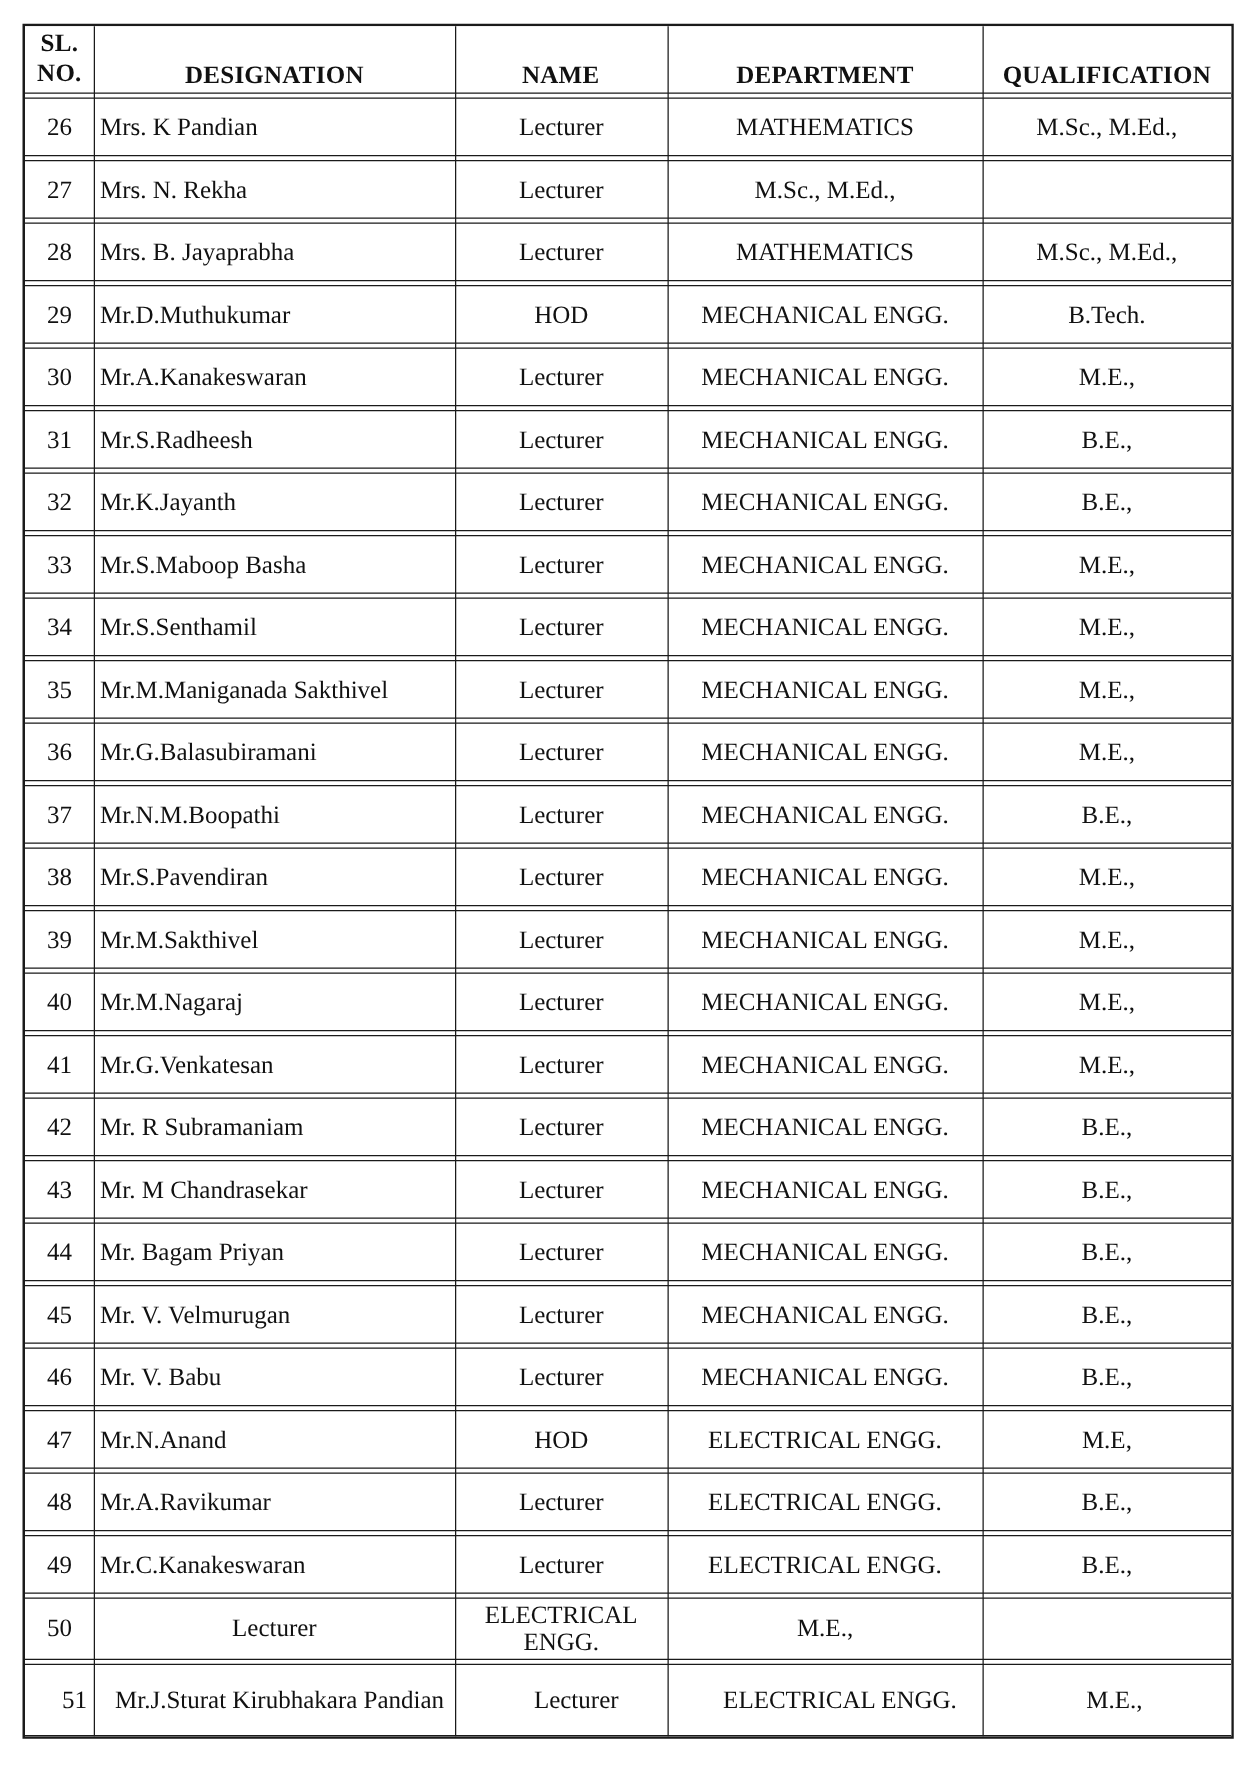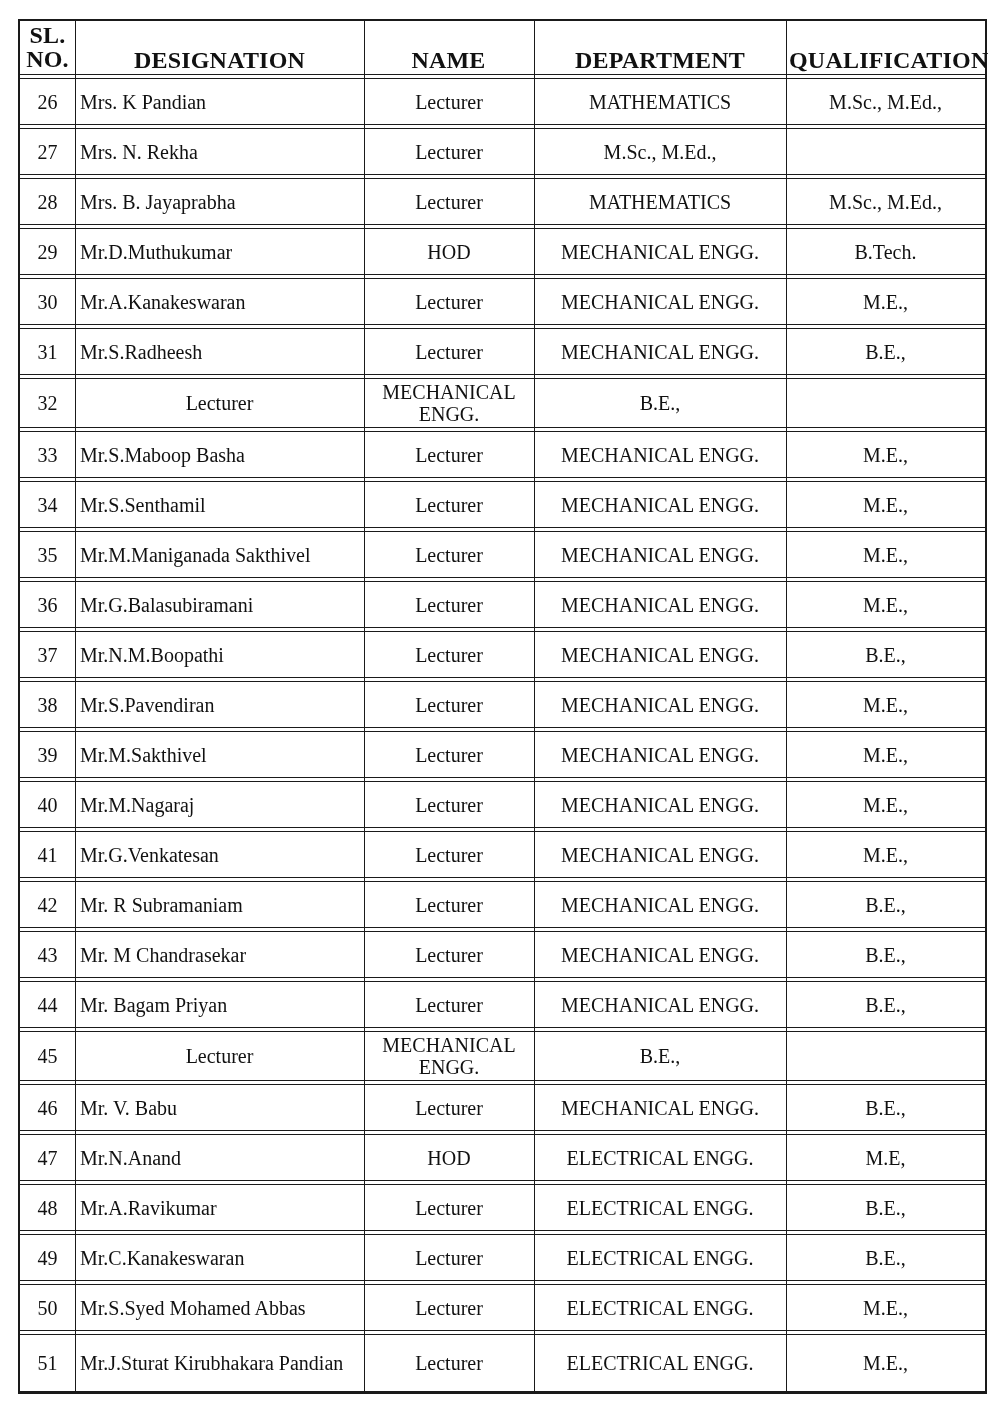--- a/index.html
+++ b/index.html
@@ -52,35 +52,36 @@
   }
   .row.header {
     min-height: 50px;
     border-top: none;
     font-weight: bold;
     font-size: 20px;
     letter-spacing: 0.2px;
   }
   div.row:last-of-type {
     min-height: 58px;
+    padding-left: 12px;
   }
   .cell {
     display: flex;
     align-items: center;
     justify-content: center;
     font-size: 20px;
     line-height: 22px;
     padding: 2px 3px;
     box-sizing: border-box;
     text-align: center;
   }
   .row.header .cell {
     align-items: flex-end;
     padding-bottom: 3px;
-    font-size: 24px;
+    font-size: 20px;
   }
   .row.header .c-sl {
     white-space: pre-line;
     line-height: 24px;
     align-items: center;
   }
   .c-name {
     justify-content: flex-start;
     text-align: left;
     padding-left: 5px;
@@ -140,20 +141,21 @@
   </div>
     <div class="row">
     <div class="cell c-sl">31</div>
     <div class="cell c-name">Mr.S.Radheesh</div>
     <div class="cell">Lecturer</div>
     <div class="cell">MECHANICAL ENGG.</div>
     <div class="cell">B.E.,</div>
   </div>
     <div class="row">
     <div class="cell c-sl">32</div>
+    <div class="cell c-name">Mr.K.Jayanth</div>
     <div class="cell">Lecturer</div>
     <div class="cell">MECHANICAL ENGG.</div>
     <div class="cell">B.E.,</div>
   </div>
     <div class="row">
     <div class="cell c-sl">33</div>
     <div class="cell c-name">Mr.S.Maboop Basha</div>
     <div class="cell">Lecturer</div>
     <div class="cell">MECHANICAL ENGG.</div>
     <div class="cell">M.E.,</div>
@@ -230,20 +232,21 @@
   </div>
     <div class="row">
     <div class="cell c-sl">44</div>
     <div class="cell c-name">Mr. Bagam Priyan</div>
     <div class="cell">Lecturer</div>
     <div class="cell">MECHANICAL ENGG.</div>
     <div class="cell">B.E.,</div>
   </div>
     <div class="row">
     <div class="cell c-sl">45</div>
+    <div class="cell c-name">Mr. V. Velmurugan</div>
     <div class="cell">Lecturer</div>
     <div class="cell">MECHANICAL ENGG.</div>
     <div class="cell">B.E.,</div>
   </div>
     <div class="row">
     <div class="cell c-sl">46</div>
     <div class="cell c-name">Mr. V. Babu</div>
     <div class="cell">Lecturer</div>
     <div class="cell">MECHANICAL ENGG.</div>
     <div class="cell">B.E.,</div>
@@ -264,21 +267,20 @@
   </div>
     <div class="row">
     <div class="cell c-sl">49</div>
     <div class="cell c-name">Mr.C.Kanakeswaran</div>
     <div class="cell">Lecturer</div>
     <div class="cell">ELECTRICAL ENGG.</div>
     <div class="cell">B.E.,</div>
   </div>
     <div class="row">
     <div class="cell c-sl">50</div>
-    <div class="cell c-name">Mr.S.Syed Mohamed Abbas</div>
     <div class="cell">Lecturer</div>
     <div class="cell">ELECTRICAL ENGG.</div>
     <div class="cell">M.E.,</div>
   </div>
     <div class="row">
     <div class="cell c-sl">51</div>
     <div class="cell c-name">Mr.J.Sturat Kirubhakara Pandian</div>
     <div class="cell">Lecturer</div>
     <div class="cell">ELECTRICAL ENGG.</div>
     <div class="cell">M.E.,</div>

